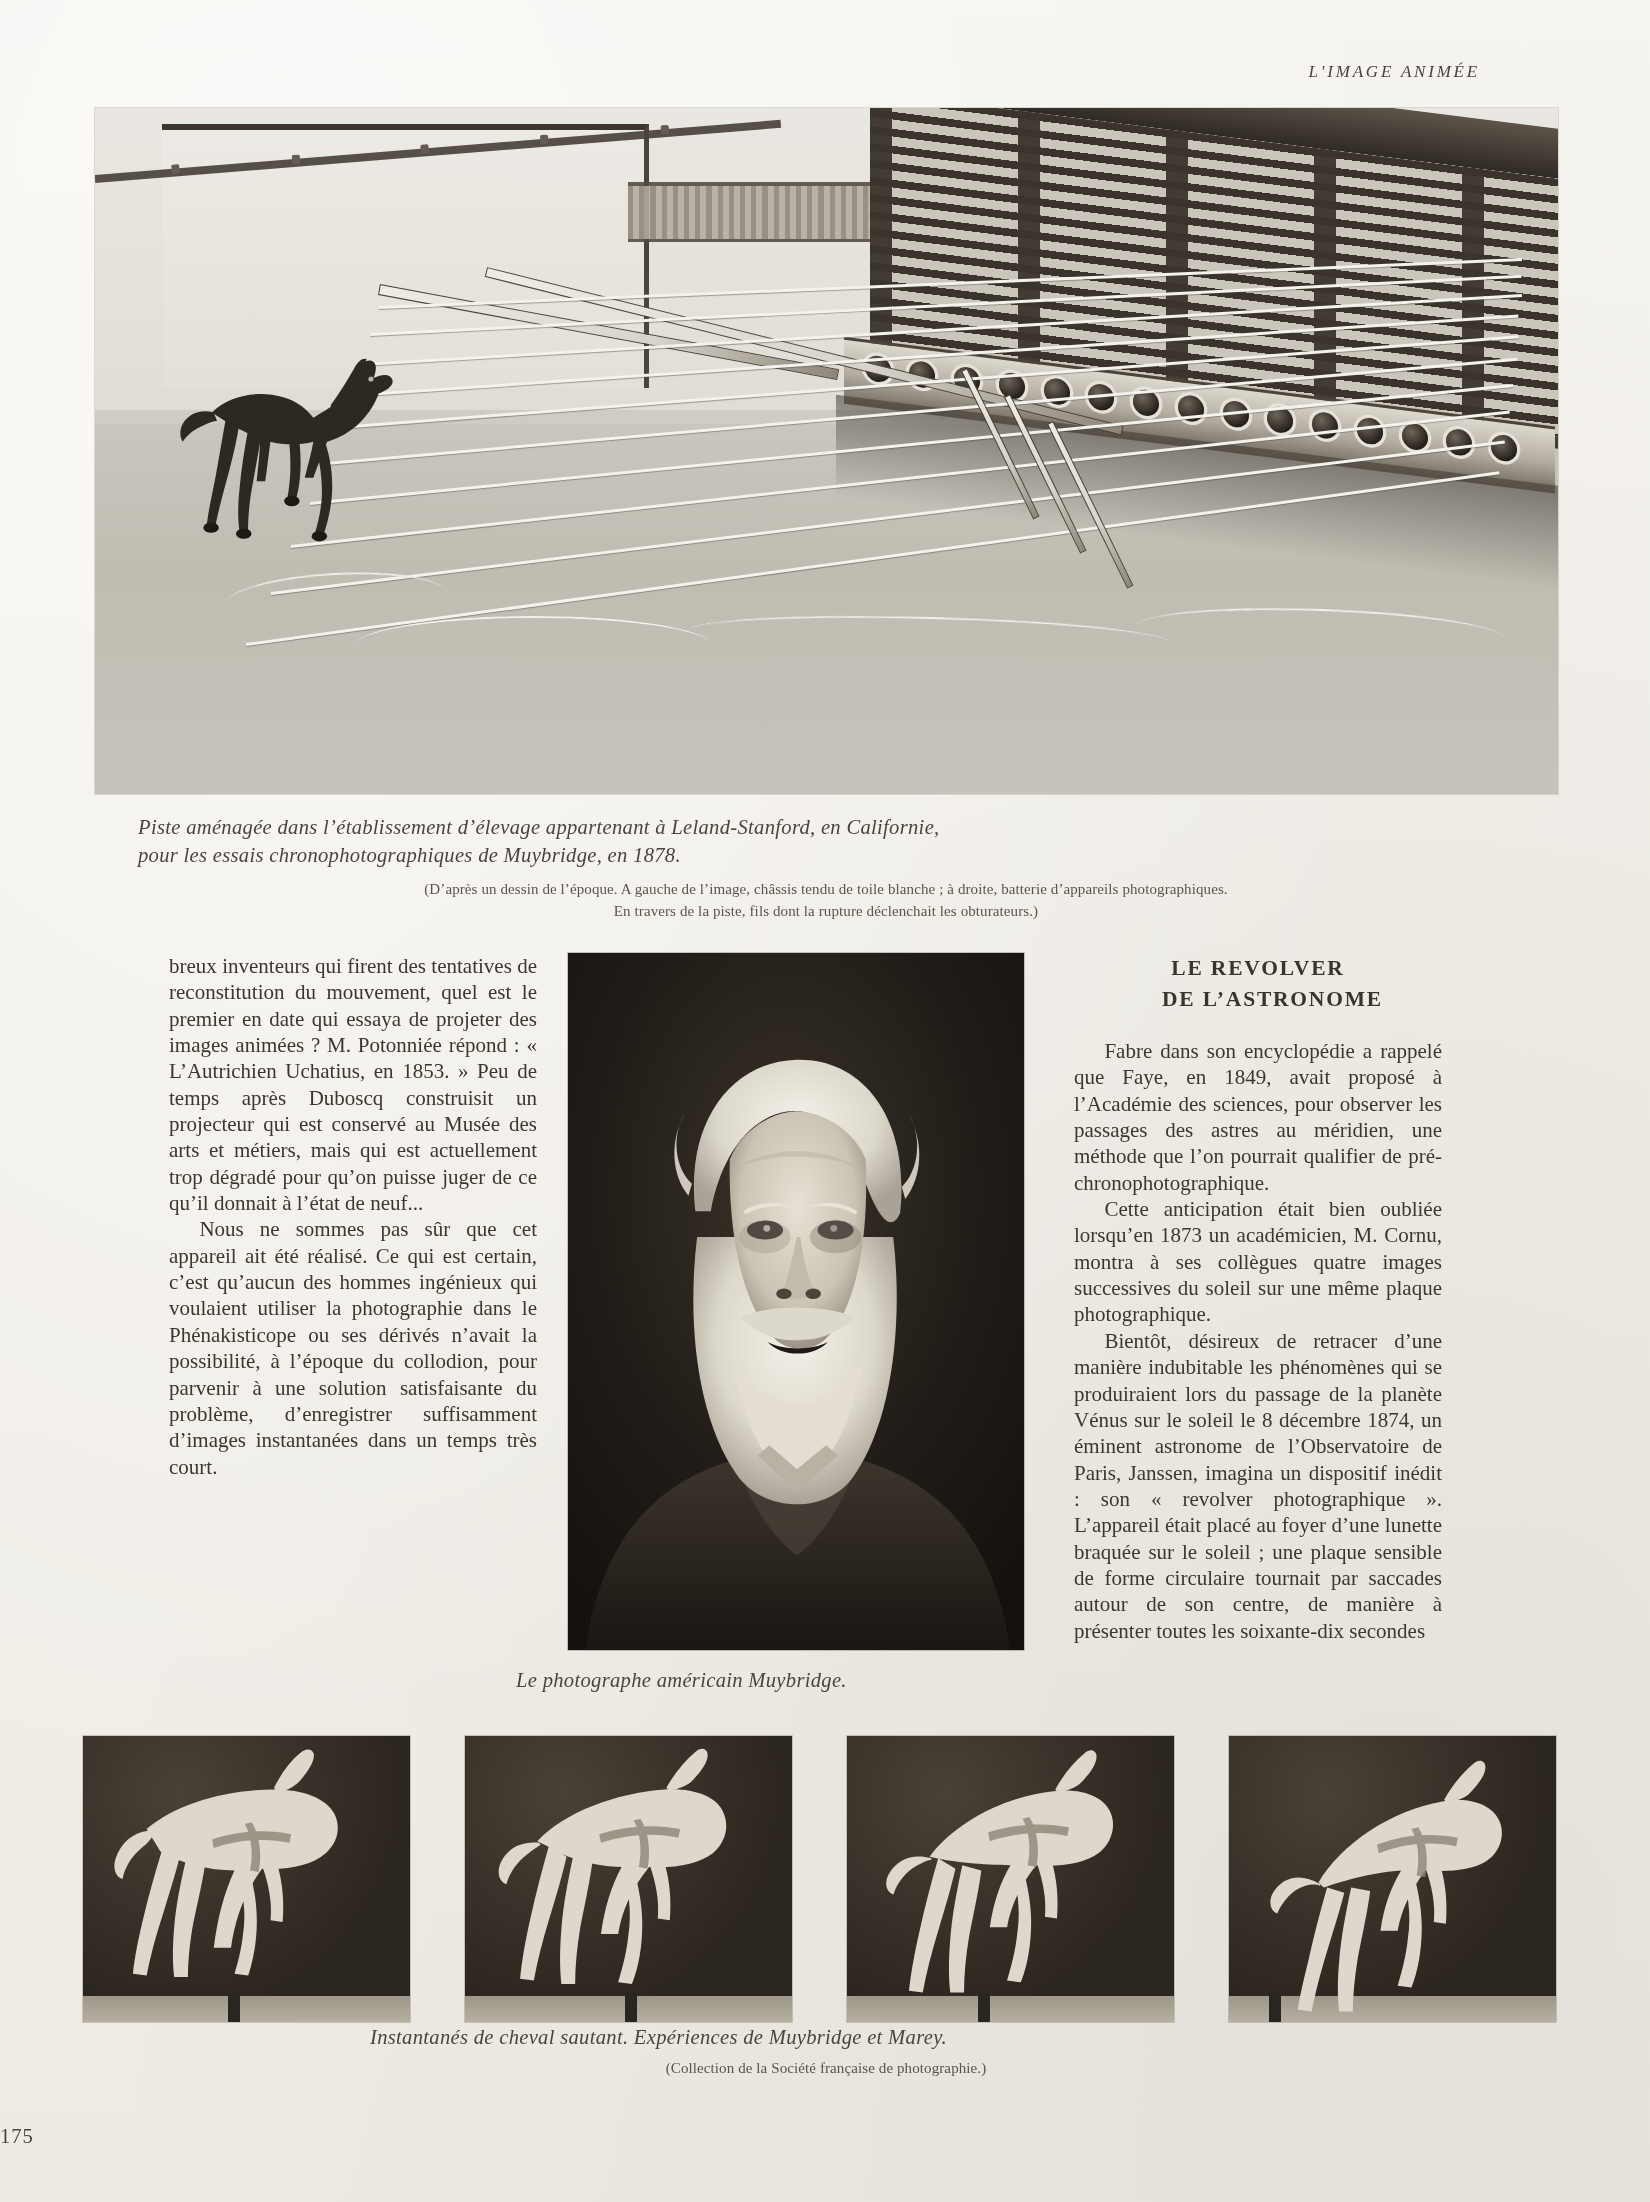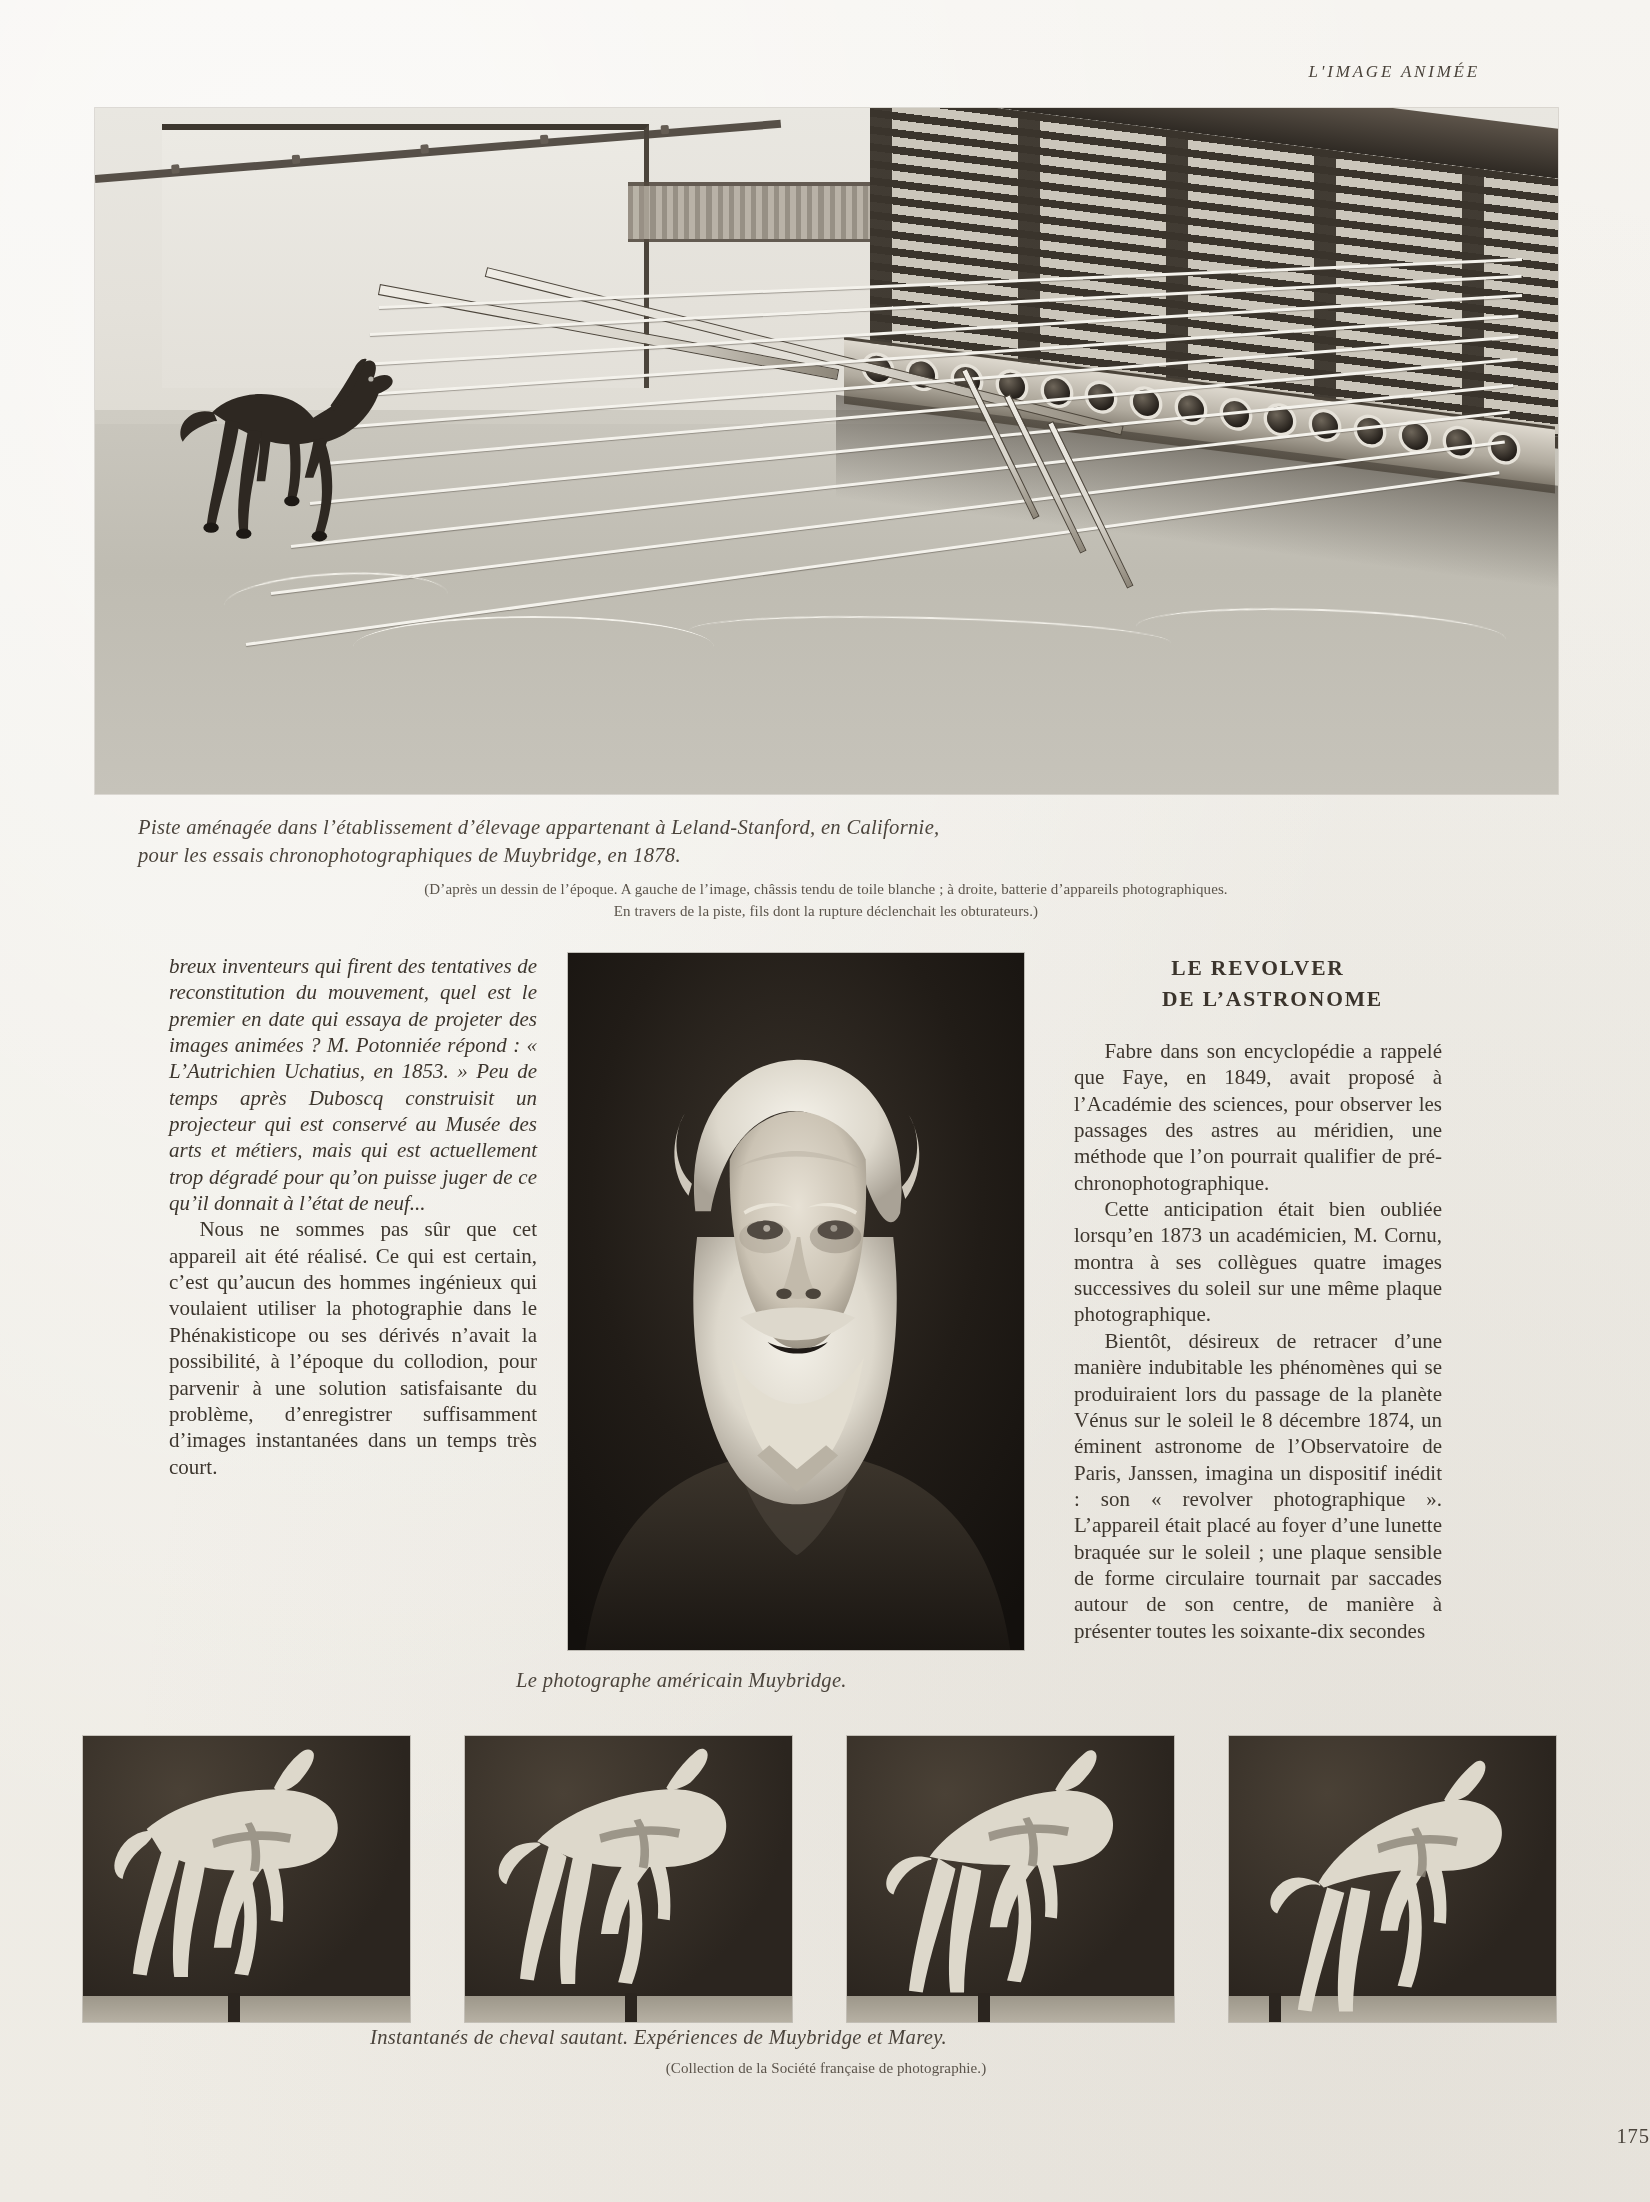--- a/index.html
+++ b/index.html
@@ -143,21 +143,21 @@
 
   
   .col{
     position:absolute;top:953px;
     font-size:21px;line-height:1.255;
     color:#3d362e;
     text-align:justify;
     -webkit-hyphens:none;hyphens:none;
   }
   .col p{margin:0;text-indent:1.45em;}
-  .col p.noindent{text-indent:0;font-style:italic;}
+  .col p.noindent{text-indent:0;}
   .col-left{left:169px;width:368px;}
   .col-right{left:1074px;width:368px;}
   .sechead{
     text-align:center;font-size:21.5px;letter-spacing:1.8px;
     line-height:1.42;margin:0 0 24px 0;color:#3b342c;
   }
   .sechead .l2{display:block;padding-left:29px;}
 
   
   .portrait{
@@ -187,21 +187,21 @@
   }
   .frame .peg{
     position:absolute;bottom:0;width:12px;height:29px;background:#2b251f;
   }
   .seq-caption{position:absolute;left:370px;top:2024px;width:912px;}
   .seq-subcaption{position:absolute;left:370px;top:2058px;width:912px;}
 
   
   .folio{
     position:absolute;left:0;top:2125px;width:100%;
-    text-align:right;font-size:20.6px;color:#4b443c;letter-spacing:0.9px;
+    text-align:left;font-size:20.6px;color:#4b443c;letter-spacing:0.9px;
   }
 </style>
 </head>
 <body>
 
 <div class="paper-grain"></div>
 
 <div class="page">
 
   <div class="runhead">L'IMAGE ANIMÉE</div>

